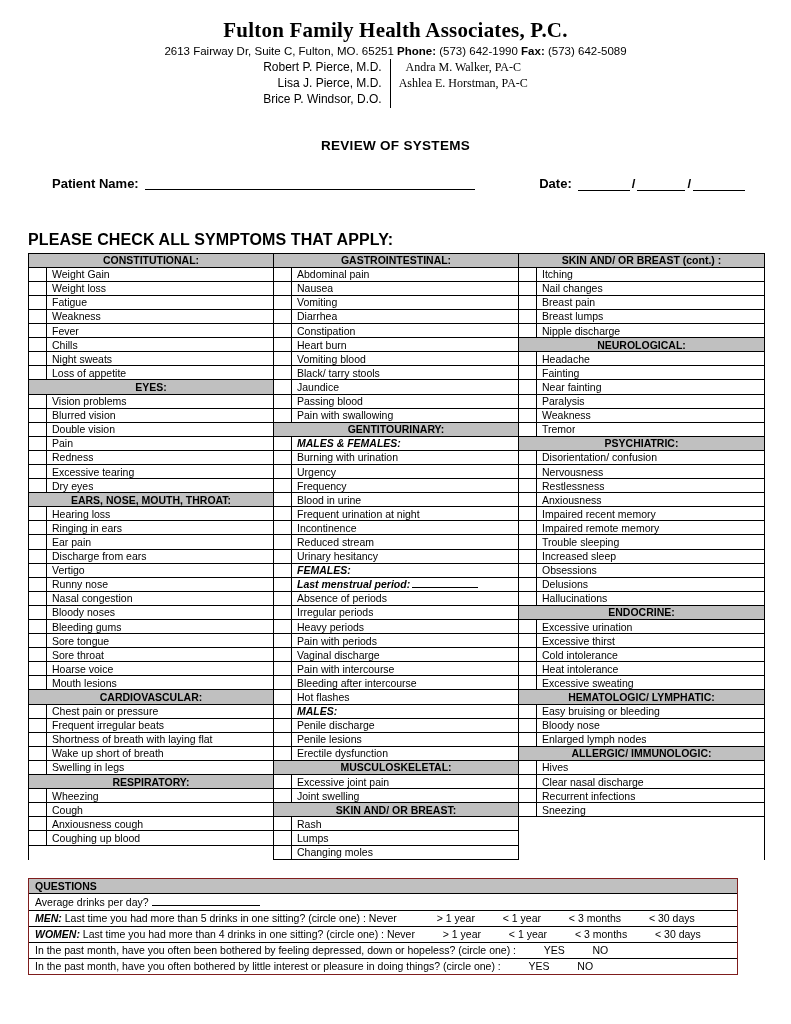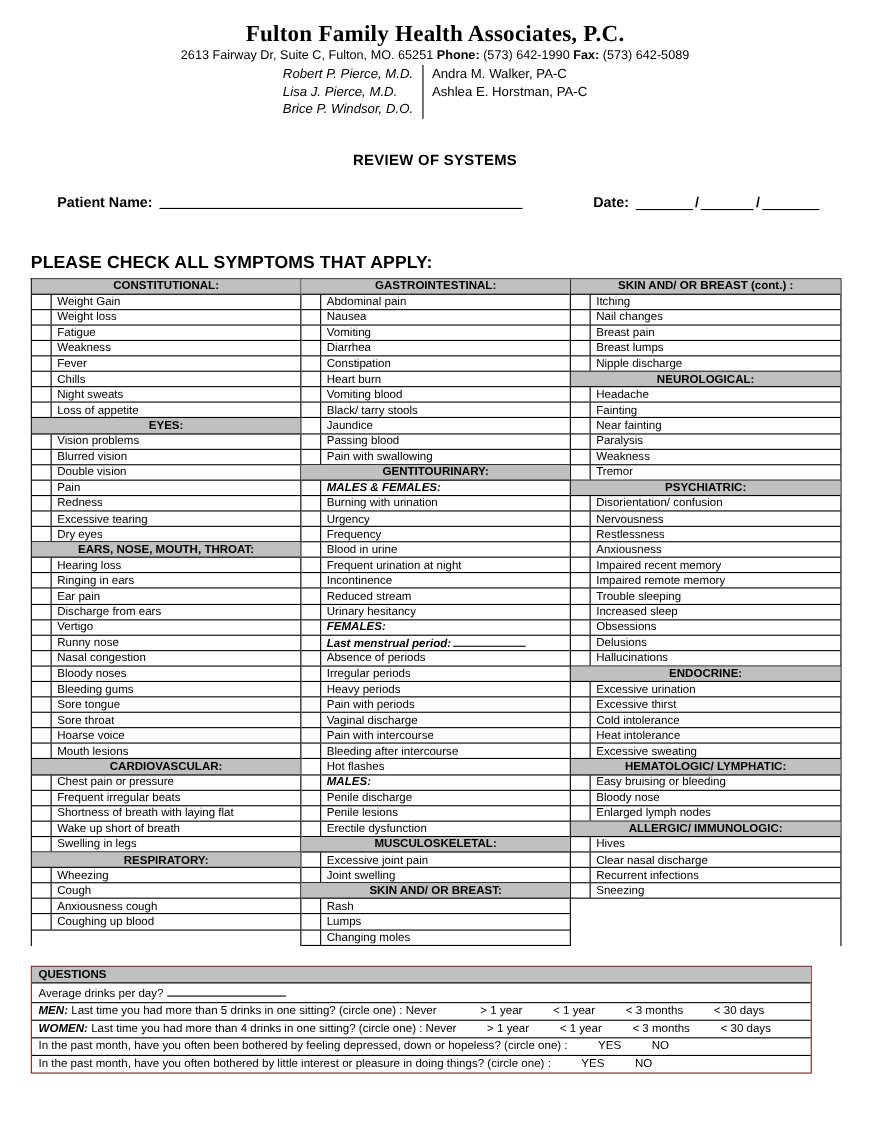--- a/index.html
+++ b/index.html
@@ -37,31 +37,32 @@
     margin-bottom: 2px;
   }
   .practice-address b { font-weight: bold; }
 
   .providers {
     display: flex;
     justify-content: center;
     margin-top: 1px;
   }
   .providers-left {
+    text-align: right;
     padding-right: 8px;
     border-right: 1.4px solid #000;
     font-size: 12px;
     line-height: 1.35;
-    font-style: italic;
   }
   .providers-right {
-    text-align: left;
+    text-align: center;
     padding-left: 8px;
     font-size: 12px;
     line-height: 1.35;
+    font-family: Liberation Serif, serif;
   }
 
   .ros-title {
     text-align: center;
     font-weight: bold;
     font-size: 13.5px;
     margin-top: 30px;
     letter-spacing: 0.3px;
   }
 

